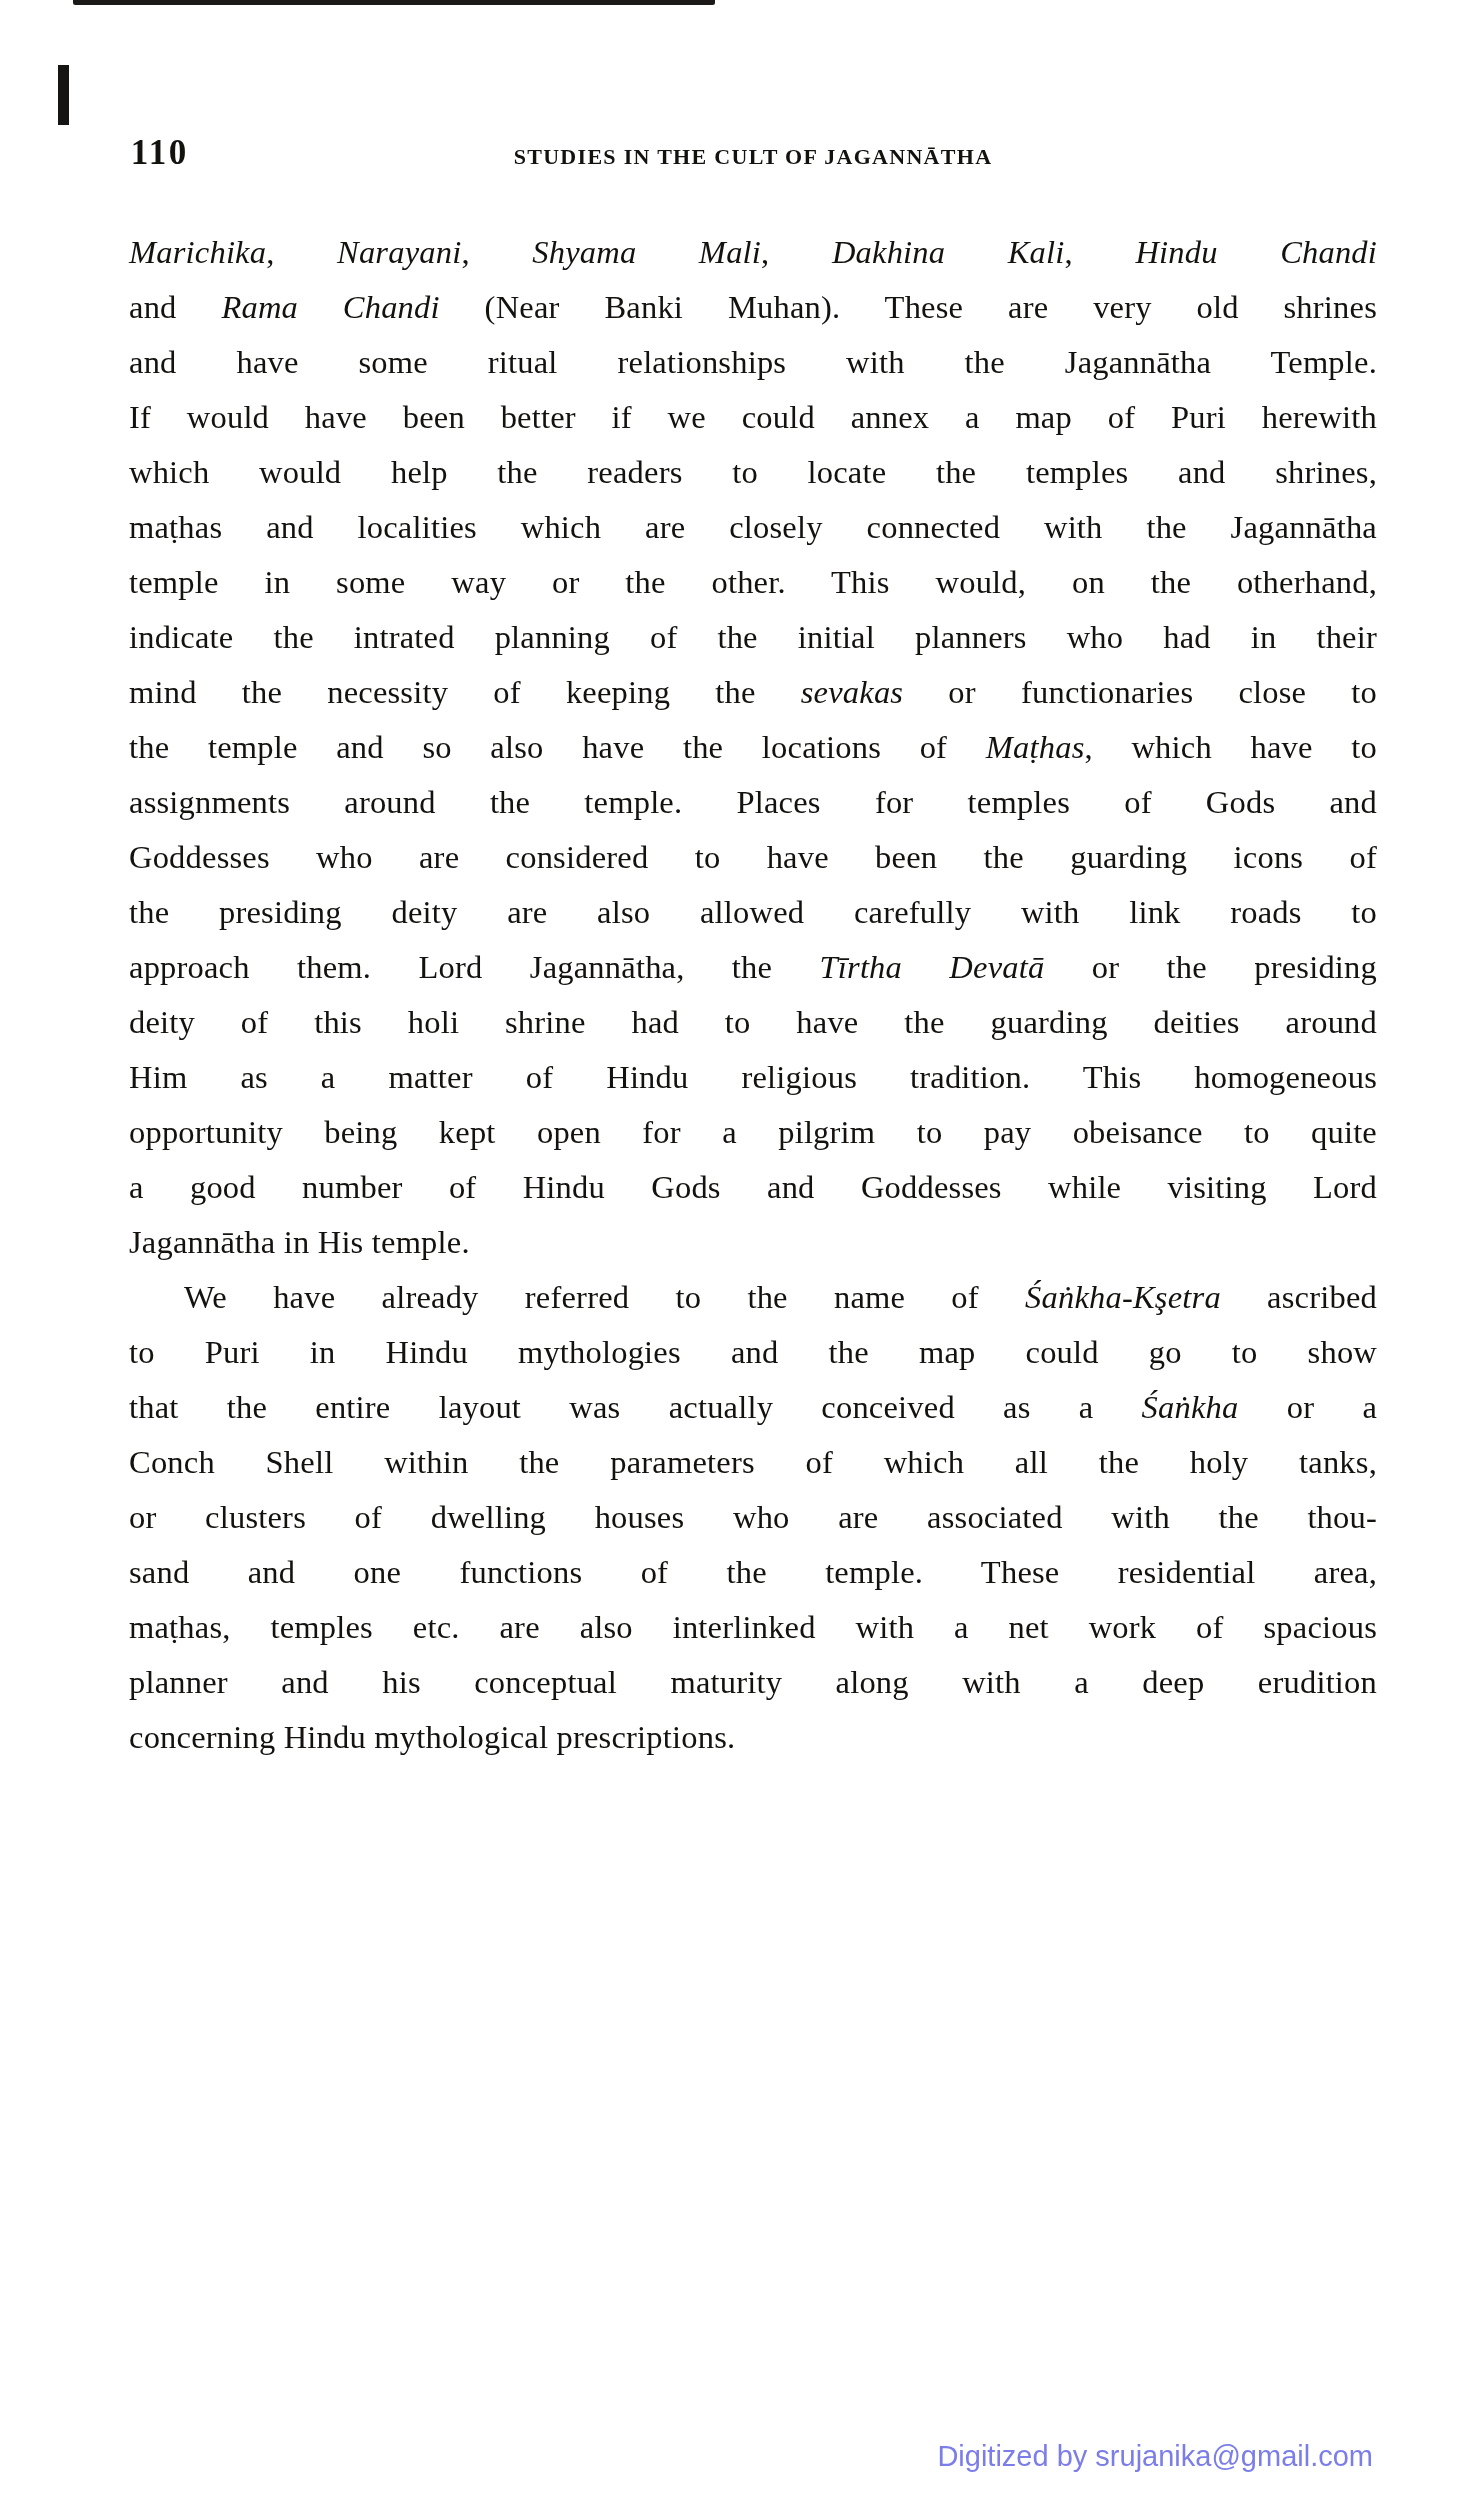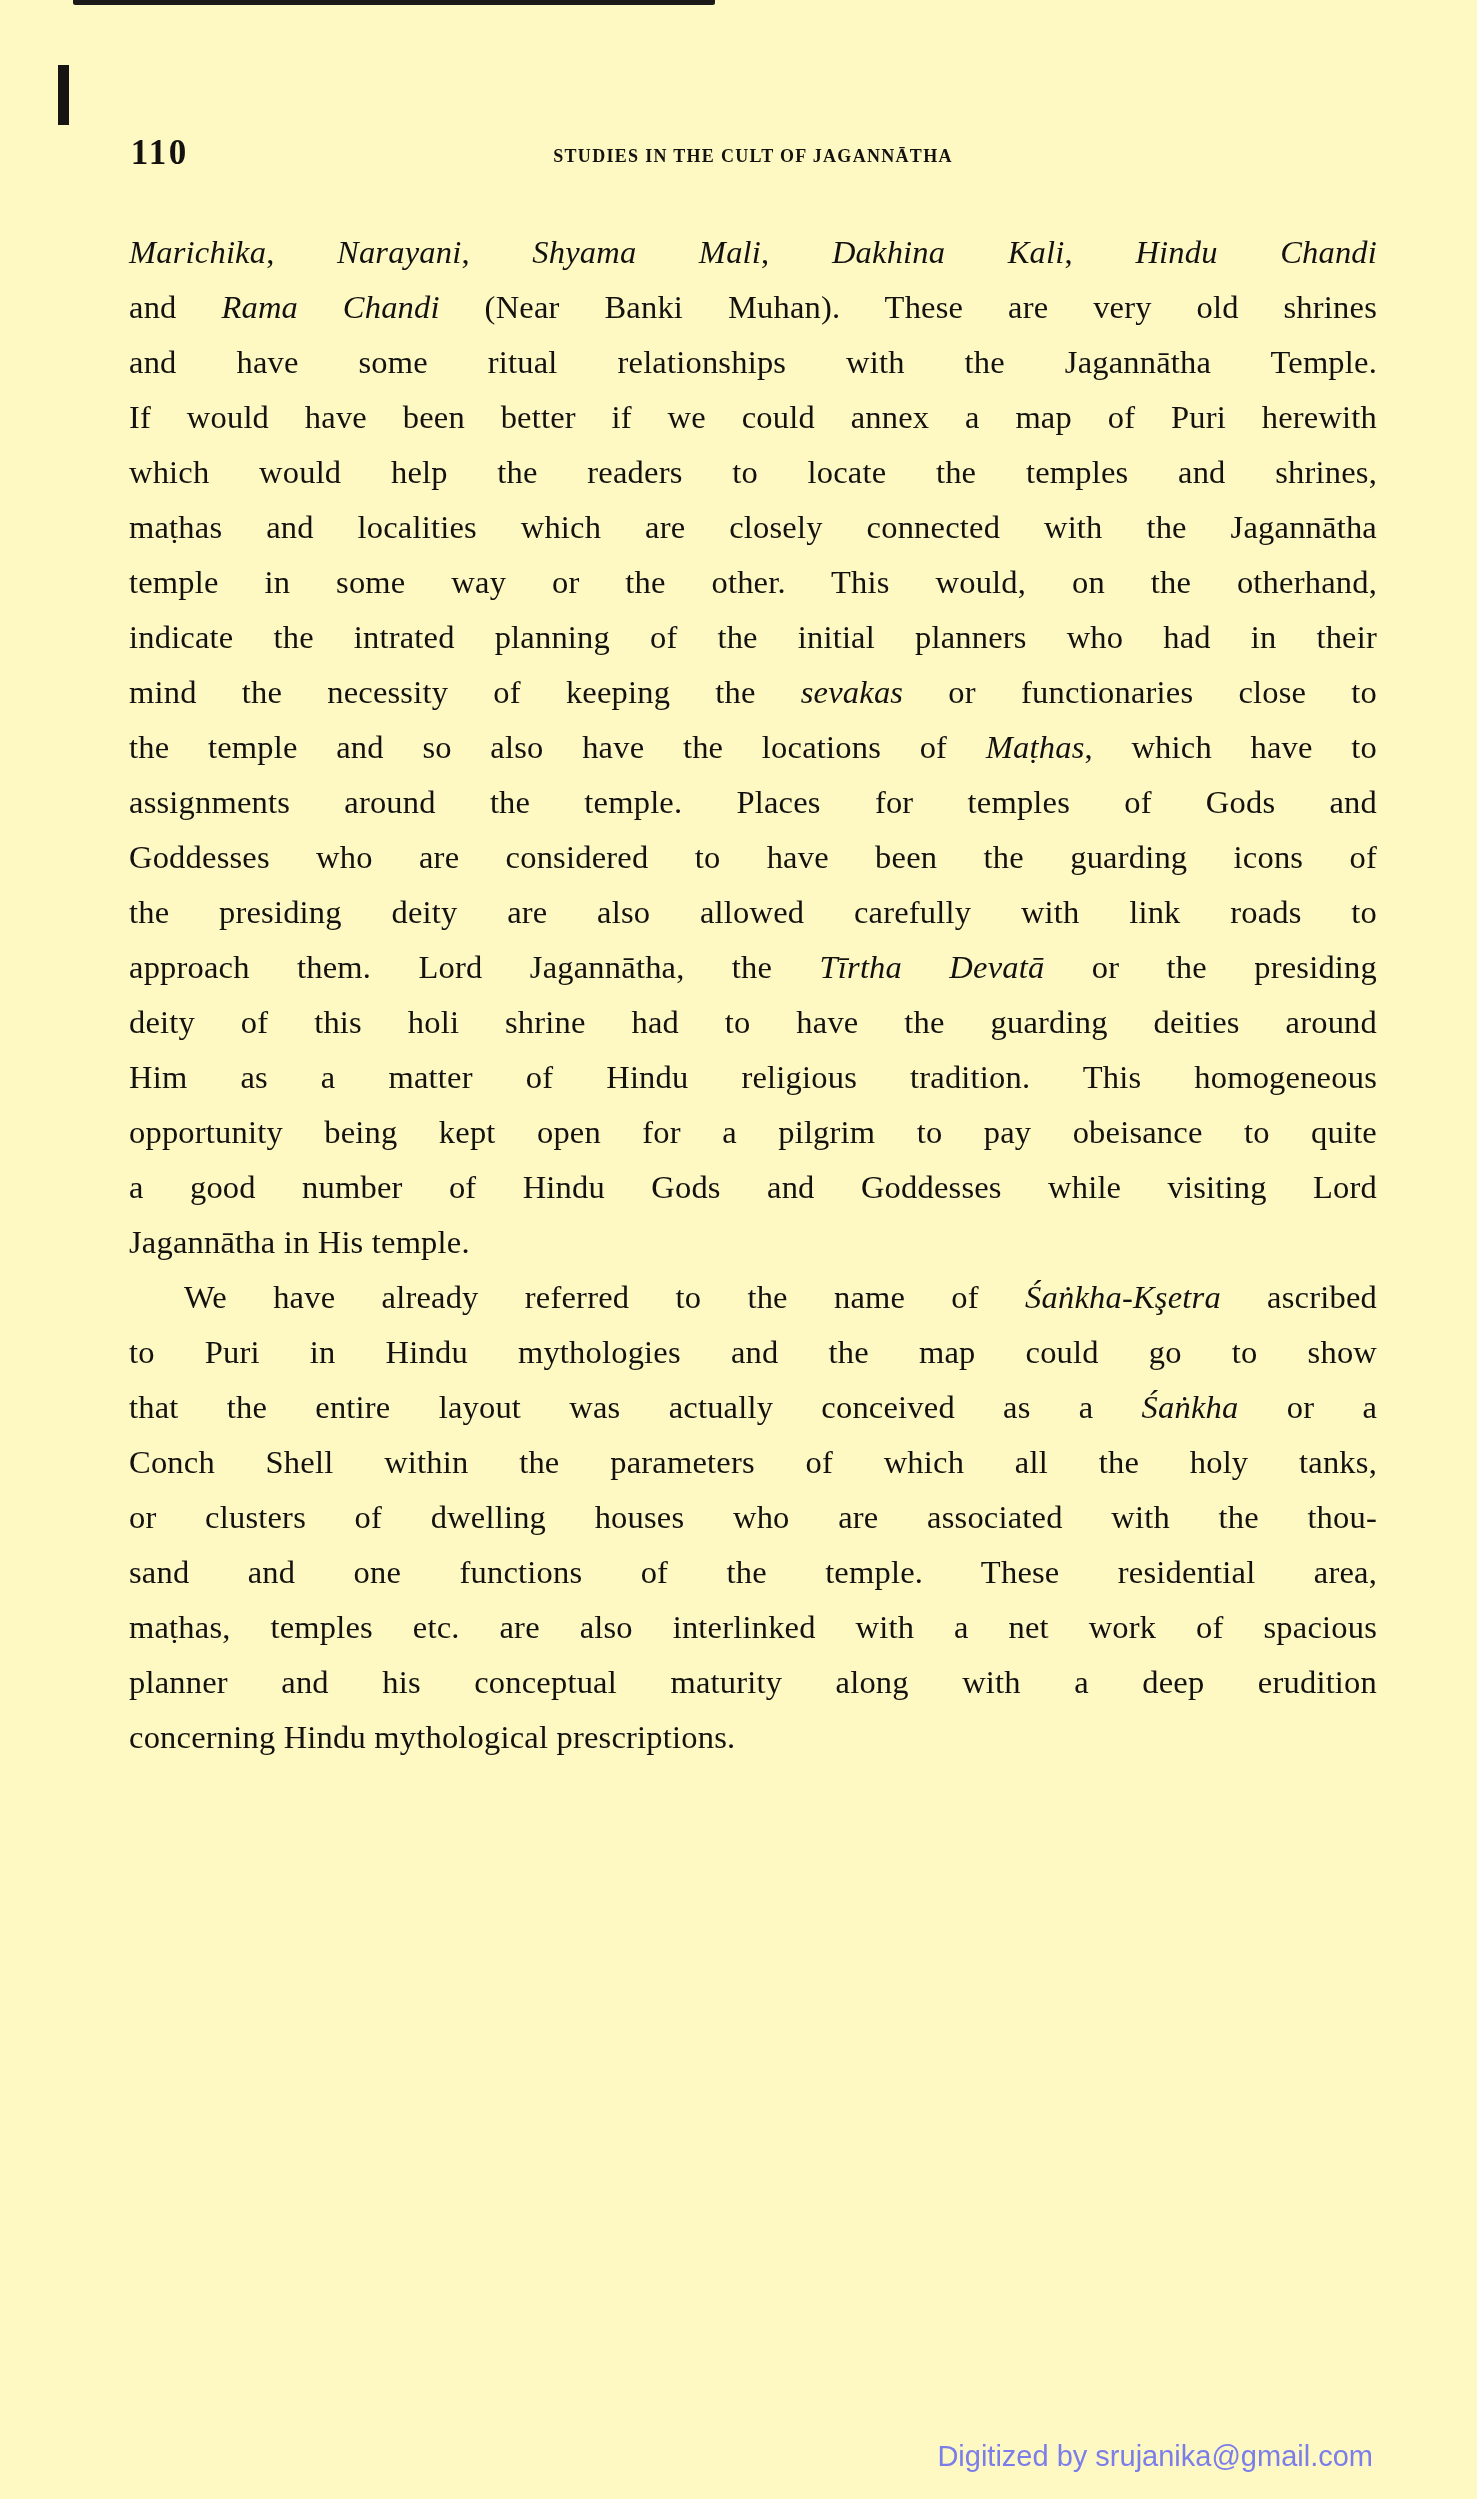--- a/index.html
+++ b/index.html
@@ -5,21 +5,21 @@
   html, body {
     margin: 0;
     padding: 0;
     background: #d8d6d2;
   }
   .page {
     position: relative;
     width: 1477px;
     height: 2500px;
     margin: 0 auto;
-    background: #fef9c3;
+    background: #ffffff;
     overflow: hidden;
     font-family: "Liberation Serif", "DejaVu Serif", serif;
     color: #14120f;
   }
   
   .top-streak {
     position: absolute;
     left: 73px;
     top: 0;
     width: 642px;
@@ -51,21 +51,21 @@
     font-size: 35px;
     line-height: 40px;
     letter-spacing: 2.5px;
   }
   .running-title {
     position: absolute;
     left: 50%;
     transform: translateX(-50%);
     top: 6.7px;
     font-weight: bold;
-    font-size: 18px;
+    font-size: 22px;
     line-height: 33px;
     letter-spacing: 1.3px;
     white-space: nowrap;
   }
   
   .body-text {
     position: absolute;
     left: 129px;
     top: 225px;
     width: 1248px;

